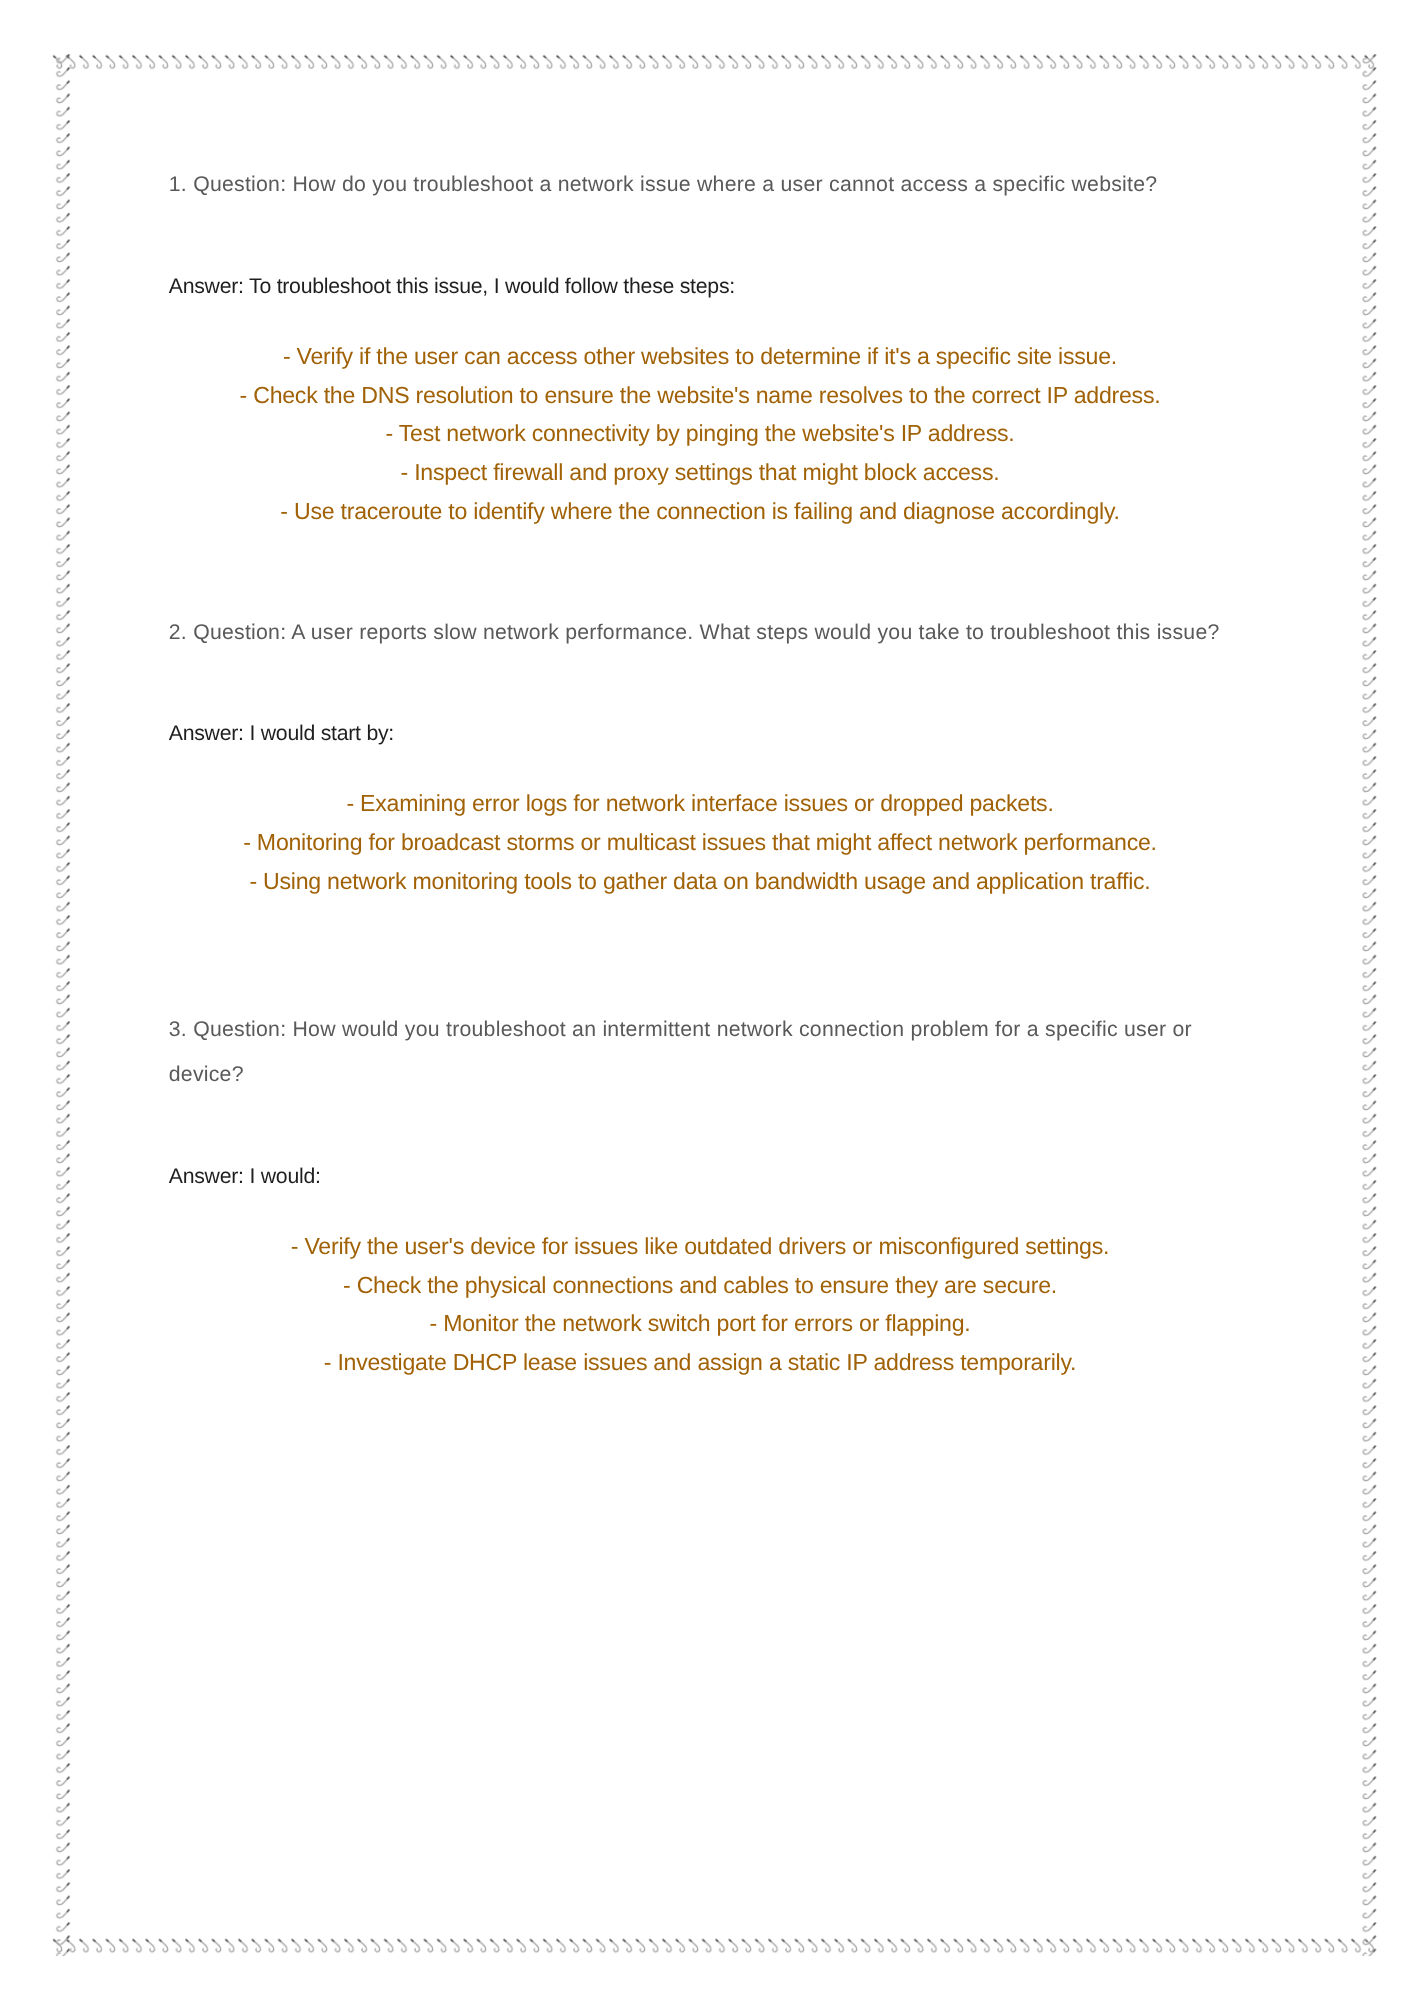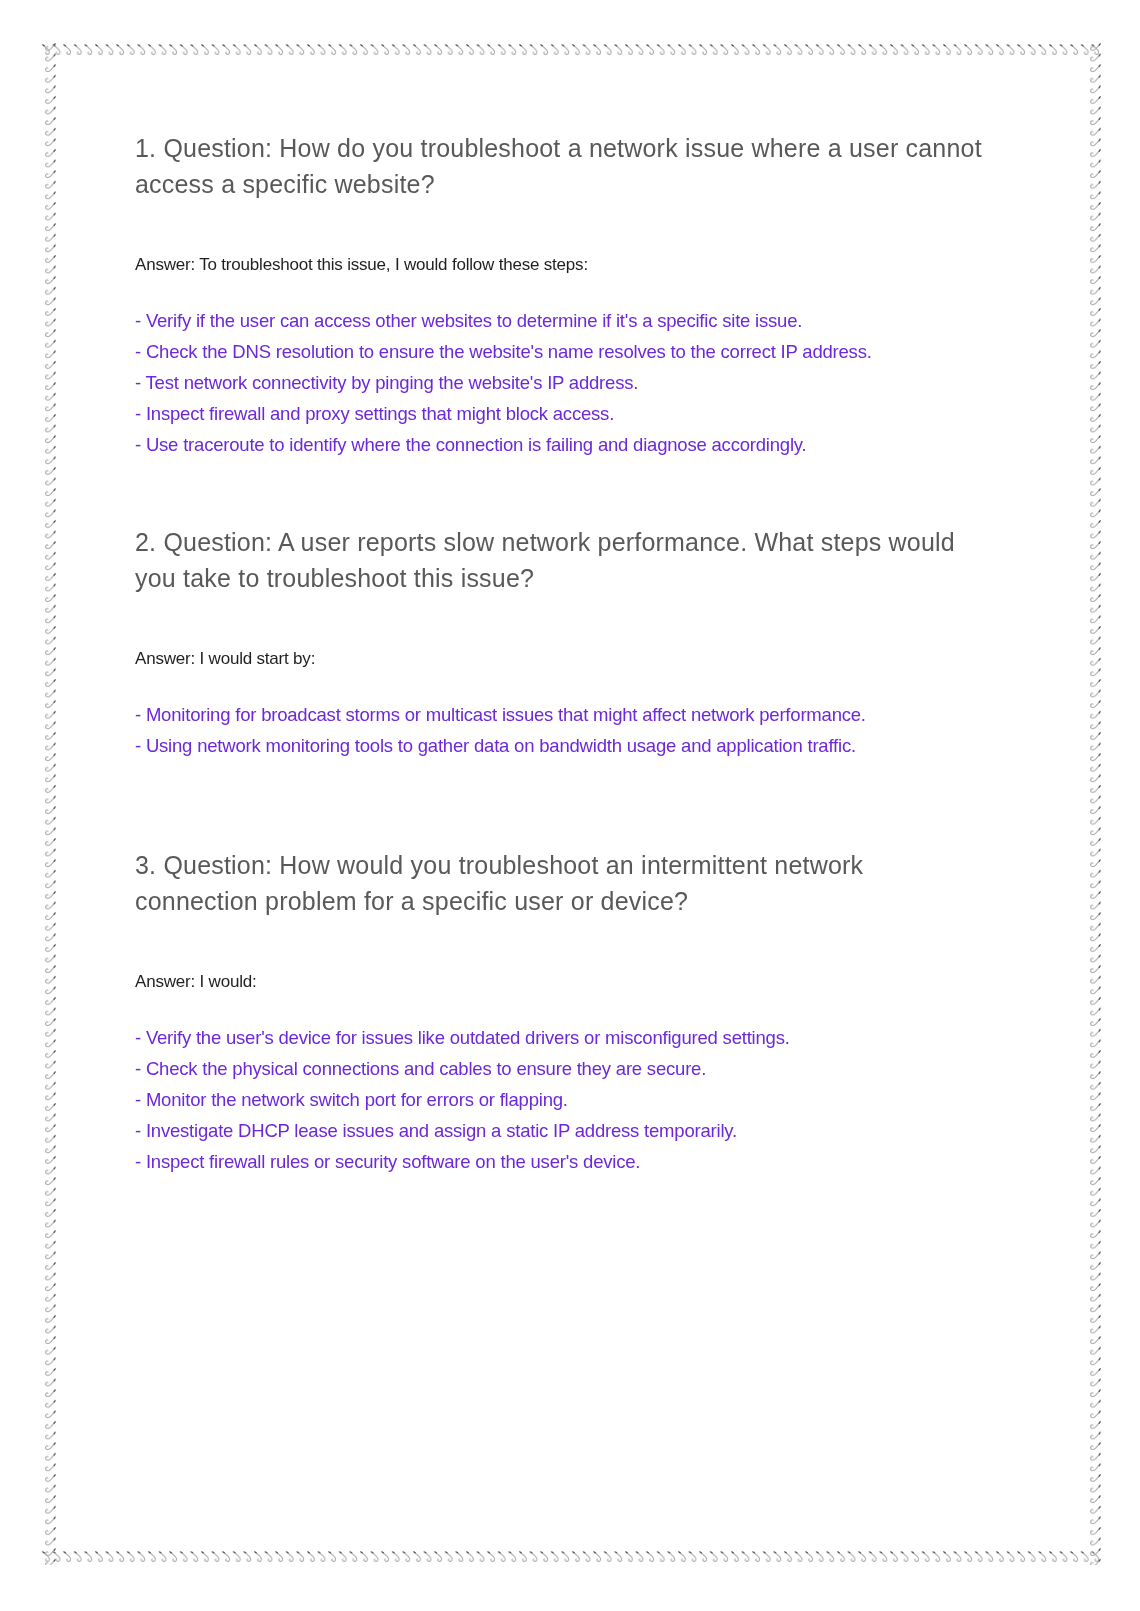--- a/index.html
+++ b/index.html
@@ -21,42 +21,43 @@
   .bs-left   { left: 42px;   top: 43px;   }
   .bs-right  { left: 1087px; top: 43px;   }
 
   .content {
     position: absolute;
     left: 135px;
     top: 130px;
     width: 850px;
   }
   .question {
-    font-size: 25px;
+    font-size: 17px;
     line-height: 36px;
     font-weight: normal;
     color: #595959;
     letter-spacing: 0.2px;
     margin: 0 0 47px 0;
   }
   .answer {
     font-size: 17px;
     line-height: 31px;
     color: #1f1f1f;
     letter-spacing: -0.2px;
     margin: 0 0 25px 0;
   }
   .bullets {
     list-style: none;
     margin: 0 0 64px 0;
     padding: 0;
     font-size: 18.5px;
     line-height: 31px;
-    color: #6d28d9;
+    color: #a16207;
     letter-spacing: -0.2px;
+    text-align: center;
   }
   .bullets.mb-lg { margin-bottom: 86px; }
   .bullets li { margin: 0; padding: 0; }
 </style>
 </head>
 <body>
 
 <div class="page">
 
   <svg class="bs bs-top" width="1058" height="15">
@@ -110,31 +111,31 @@
         <li>- Test network connectivity by pinging the website's IP address.</li>
         <li>- Inspect firewall and proxy settings that might block access.</li>
         <li>- Use traceroute to identify where the connection is failing and diagnose accordingly.</li>
       </ul>
     </section>
 
     <section>
       <h2 class="question">2. Question: A user reports slow network performance. What steps would you take to troubleshoot this issue?</h2>
       <p class="answer">Answer: I would start by:</p>
       <ul class="bullets mb-lg">
+        <li>- Examining error logs for network interface issues or dropped packets.</li>
         <li>- Monitoring for broadcast storms or multicast issues that might affect network performance.</li>
         <li>- Using network monitoring tools to gather data on bandwidth usage and application traffic.</li>
       </ul>
     </section>
 
     <section>
       <h2 class="question">3. Question: How would you troubleshoot an intermittent network connection problem for a specific user or device?</h2>
       <p class="answer">Answer: I would:</p>
       <ul class="bullets">
         <li>- Verify the user's device for issues like outdated drivers or misconfigured settings.</li>
         <li>- Check the physical connections and cables to ensure they are secure.</li>
         <li>- Monitor the network switch port for errors or flapping.</li>
         <li>- Investigate DHCP lease issues and assign a static IP address temporarily.</li>
-        <li>- Inspect firewall rules or security software on the user's device.</li>
       </ul>
     </section>
 
   </div>
 </div>
 
 </body></html>

